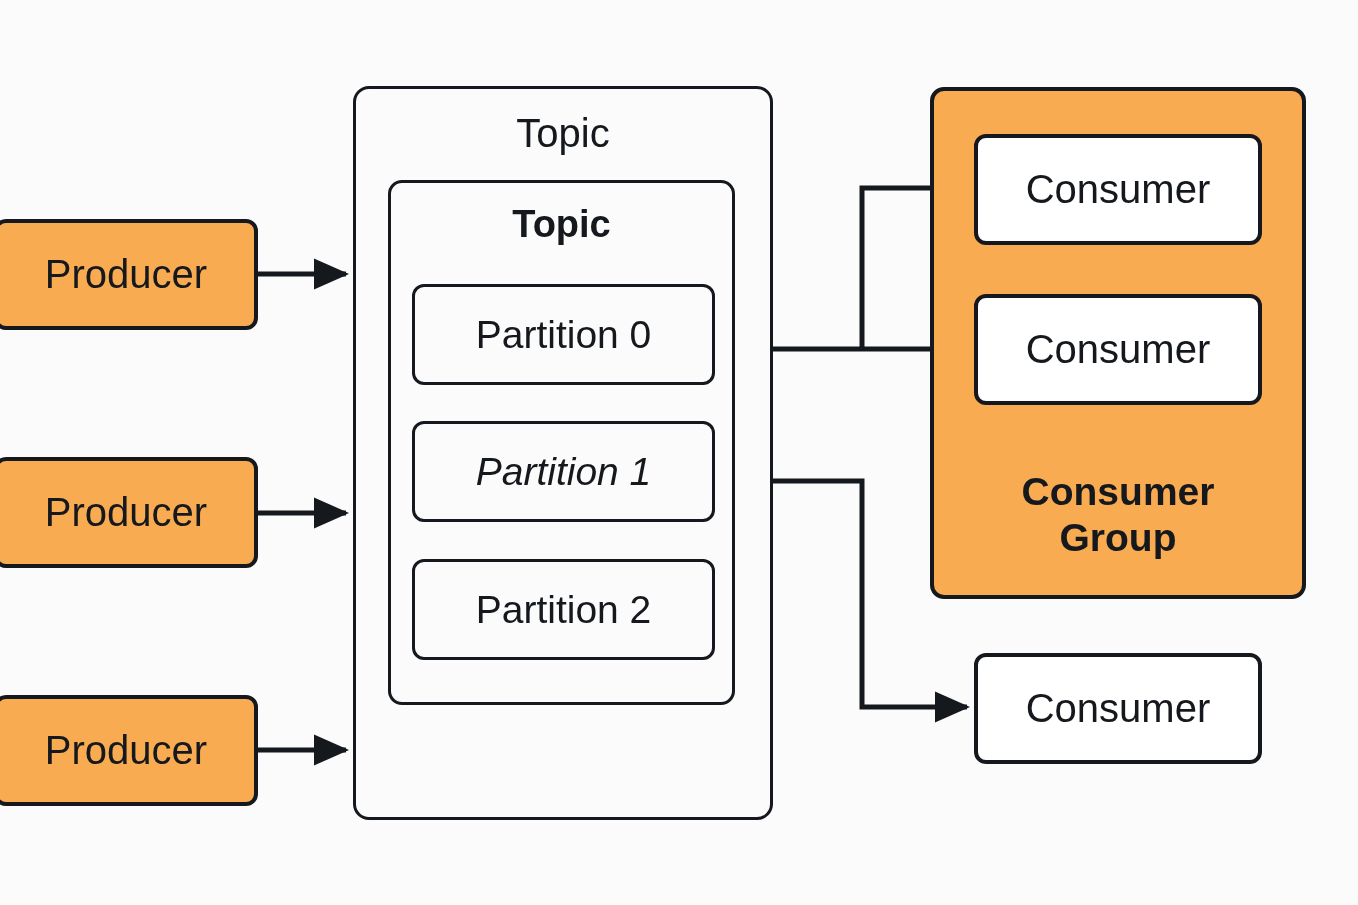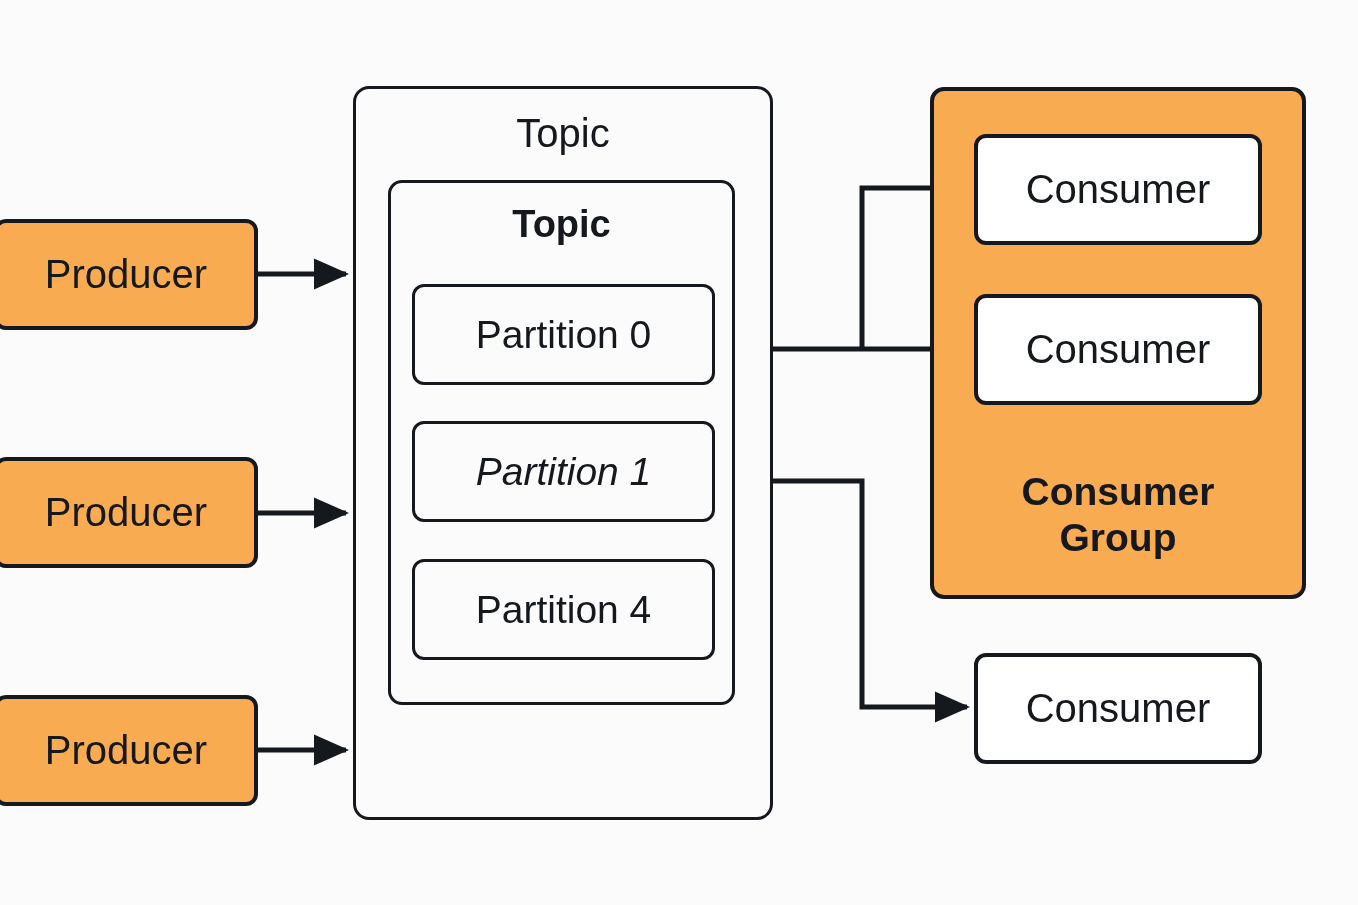--- a/index.html
+++ b/index.html
@@ -144,21 +144,21 @@
 
   <div class="node partition" style="left:412px; top:284px; width:303px; height:101px;">
     <span>Partition 0</span>
   </div>
 
   <div class="node partition" style="left:412px; top:421px; width:303px; height:101px;font-style:italic;">
     <span>Partition 1</span>
   </div>
 
   <div class="node partition" style="left:412px; top:559px; width:303px; height:101px;">
-    <span>Partition 4</span>
+    <span>Partition 2</span>
   </div>
 
   <div class="node group-box" style="left:930px; top:87px; width:376px; height:512px;"></div>
 
   <div class="group-label" style="left:930px; top:455px; width:376px; height:120px;">Consumer
 Group</div>
 
   <div class="node consumer" style="left:974px; top:134px; width:288px; height:111px;">
     <span>Consumer</span>
   </div>

